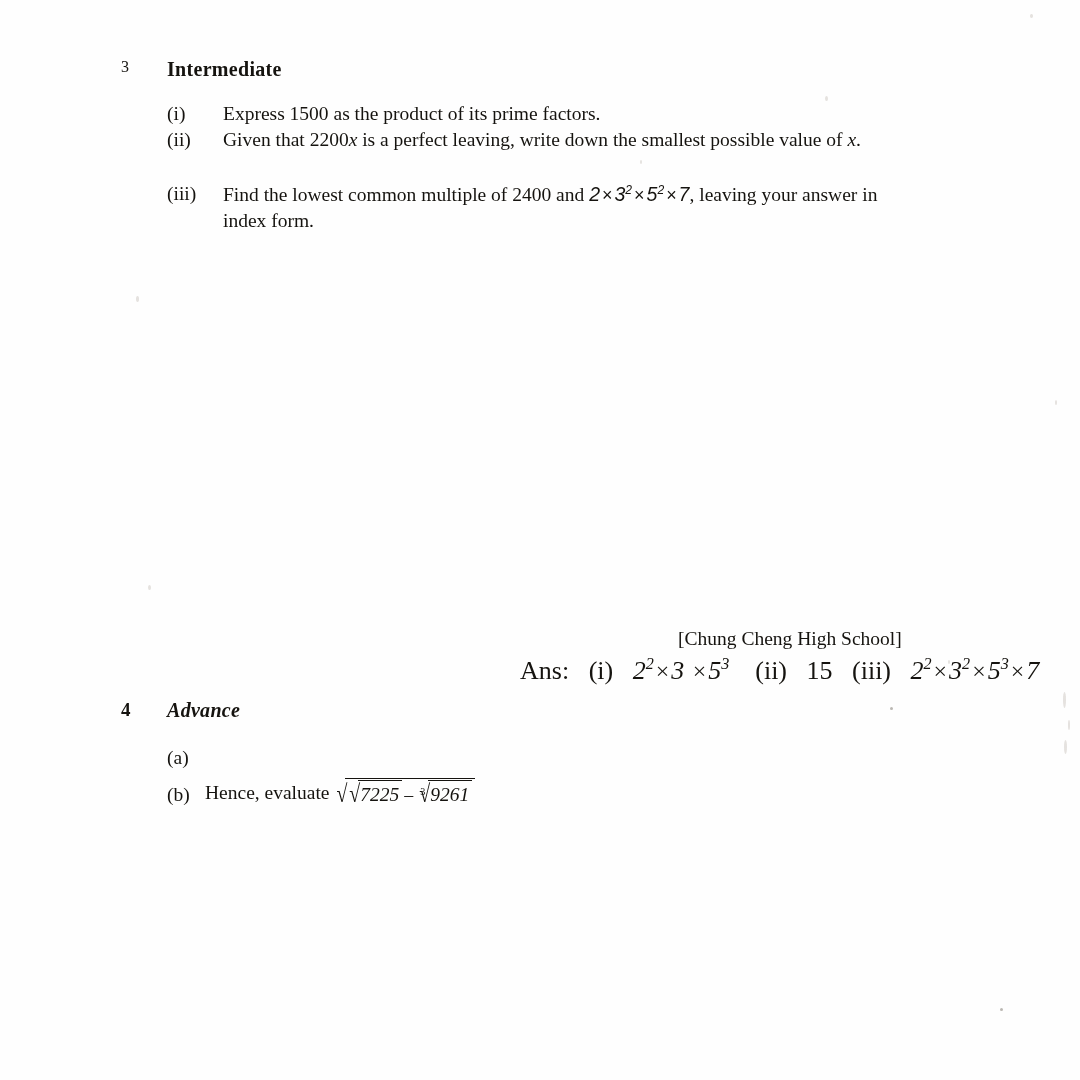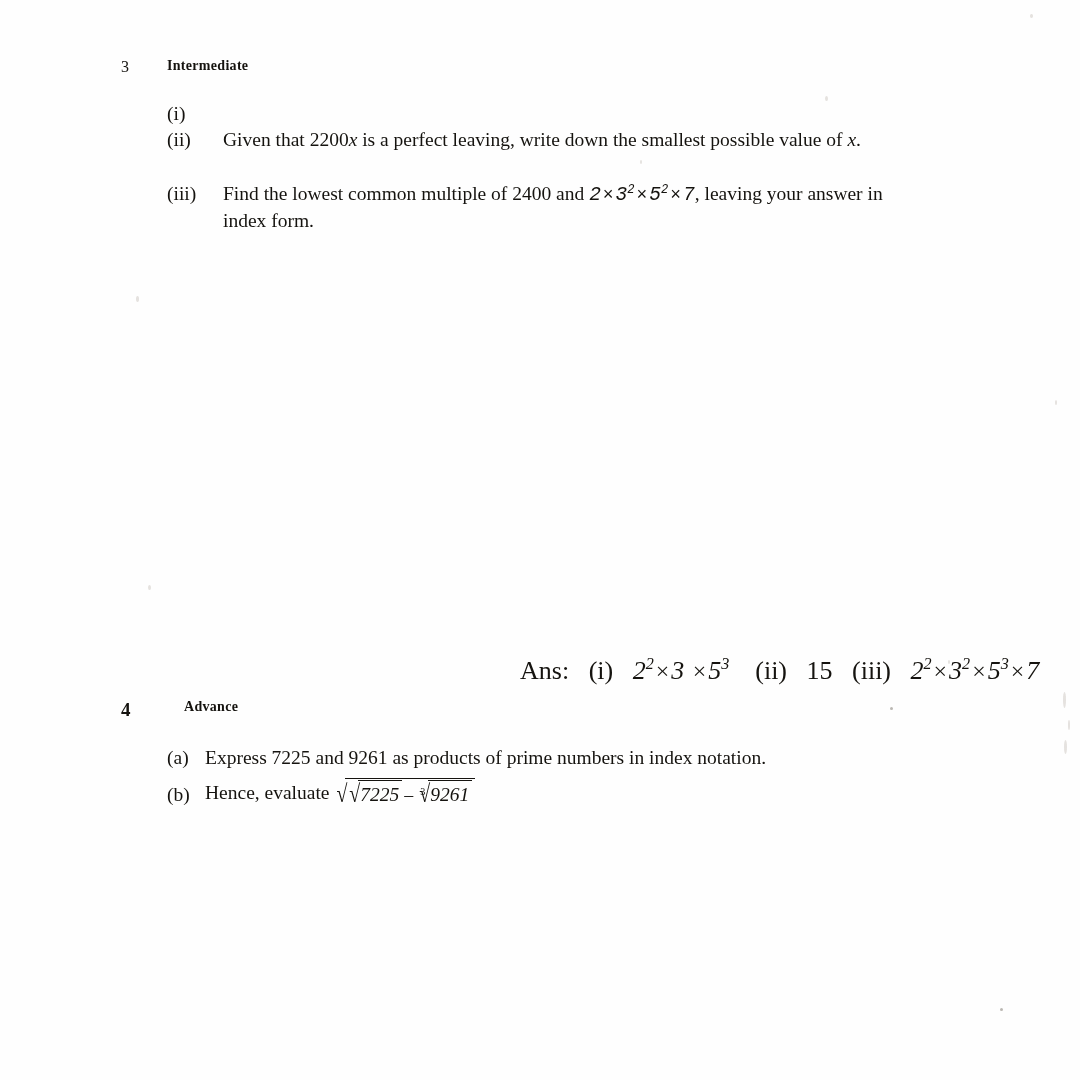--- a/index.html
+++ b/index.html
@@ -27,21 +27,21 @@
   .abs { position: absolute; }
 
   
   .q-number {
     font-weight: bold;
     font-size: 19px;
     letter-spacing: 0.2px;
   }
   .q-title {
     font-weight: bold;
-    font-size: 14px;
+    font-size: 20px;
     letter-spacing: 0.3px;
   }
 
   .item {
     position: absolute;
     display: flex;
     align-items: flex-start;
     font-size: 19.5px;
     line-height: 26px;
   }
@@ -56,21 +56,21 @@
   }
   .item-body {
     display: block;
     white-space: normal;
   }
 
   .ital { font-style: italic; }
 
   
   .math {
-    font-family: Liberation Mono, monospace;
+    font-family: Liberation Sans, sans-serif;
     font-style: italic;
     white-space: nowrap;
   }
   .math .num { font-style: italic; }
   .math sup {
     font-size: 0.62em;
     vertical-align: super;
     line-height: 0;
     font-style: italic;
   }
@@ -145,55 +145,56 @@
 </head>
 <body>
 
 <div class="page">
 
   <div class="abs" style="left:121px; top:58px;">3</div>
   <div class="abs q-title" style="left:167px; top:58px;">Intermediate</div>
 
   <div class="item" style="left:167px; top:101px; width:760px;">
     <span class="item-label rn">(i)</span>
+    <span class="item-body">Express 1500 as the product of its prime factors.</span>
   </div>
 
   <div class="item" style="left:167px; top:127px; width:700px;">
     <span class="item-label rn">(ii)</span>
     <span class="item-body"><span>Given that 2200</span><span class="ital">x</span><span> is a perfect leaving, write down the smallest possible value of </span><span class="ital">x</span><span>.</span></span>
   </div>
 
   <div class="item" style="left:167px; top:181px; width:740px;">
     <span class="item-label rn">(iii)</span>
     <span class="item-body"><span>Find the lowest common multiple of 2400 and </span><span class="math"><span class="num">2</span><span class="times">×</span><span class="num">3</span><sup>2</sup><span class="times">×</span><span class="num">5</span><sup>2</sup><span class="times">×</span><span class="num">7</span></span><span>, leaving your answer in index form.</span></span>
   </div>
 
+  <div class="attribution" style="left:678px; top:628px;">[Chung Cheng High School]</div>
 
   <div class="ans-line" style="left:520px; top:656px;">
     <span>Ans:</span>
     <span>&nbsp;</span>
     <span>(i)</span>
     <span>&nbsp;</span>
     <span class="ans-expr"><span>2</span><sup>2</sup><span class="times">×</span><span>3</span><span>&nbsp;</span><span class="times">×</span><span>5</span><sup>3</sup></span>
     <span>&nbsp;&nbsp;</span>
     <span>(ii)</span>
     <span>&nbsp;</span>
     <span>15</span>
     <span>&nbsp;</span>
     <span>(iii)</span>
     <span>&nbsp;</span>
     <span class="ans-expr"><span>2</span><sup>2</sup><span class="times">×</span><span>3</span><sup>2</sup><span class="times">×</span><span>5</span><sup>3</sup><span class="times">×</span><span>7</span></span>
   </div>
 
   <div class="abs q-number" style="left:121px; top:699px;">4</div>
-  <div class="abs q-title" style="left:184px; top:699px;">Advance</div>
+  <div class="abs q-title" style="left:167px; top:699px;font-style:italic;">Advance</div>
 
   <div class="item" style="left:167px; top:745px; width:760px;">
     <span class="item-label" style="width:38px; flex:0 0 38px;">(a)</span>
-    <span class="item-body">Express 7225 and 9261 as products of prime numbers in index notation.</span>
   </div>
 
   <div class="item" style="left:167px; top:778px; width:760px; align-items:center;">
     <span class="item-label" style="width:38px; flex:0 0 38px;">(b)</span>
     <span class="item-body"><span>Hence, evaluate </span><span class="radical-wrap"><span class="rad"><span class="sign">√</span><span class="radicand"><span class="rad"><span class="sign">√</span><span class="radicand">7225</span></span><span class="times" style="font-style:normal;">–</span><span class="rad"><span class="cube-index">3</span><span class="sign">√</span><span class="radicand">9261</span></span></span></span></span></span>
   </div>
 
   <div class="speck" style="left:136px; top:296px; width:3px; height:6px;"></div>
   <div class="speck" style="left:148px; top:585px; width:3px; height:5px;"></div>
   <div class="speck dark" style="left:890px; top:707px; width:3px; height:3px;"></div>

